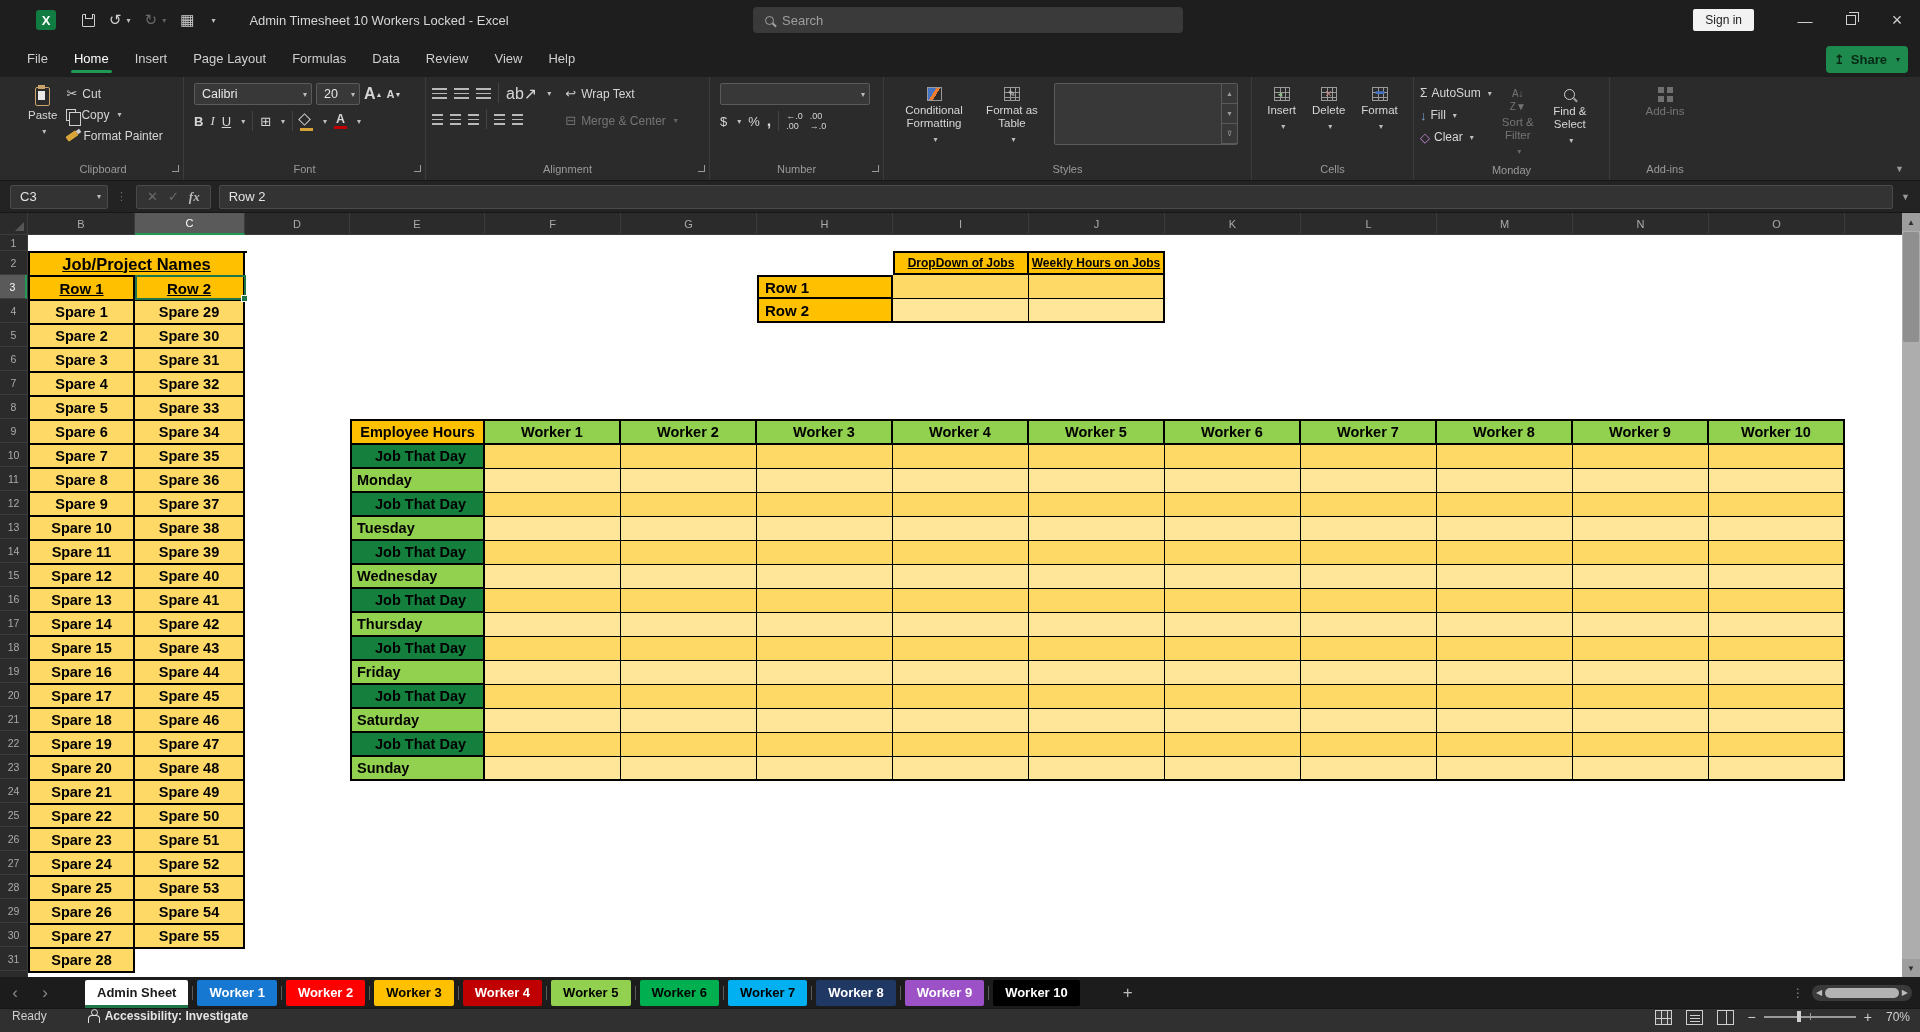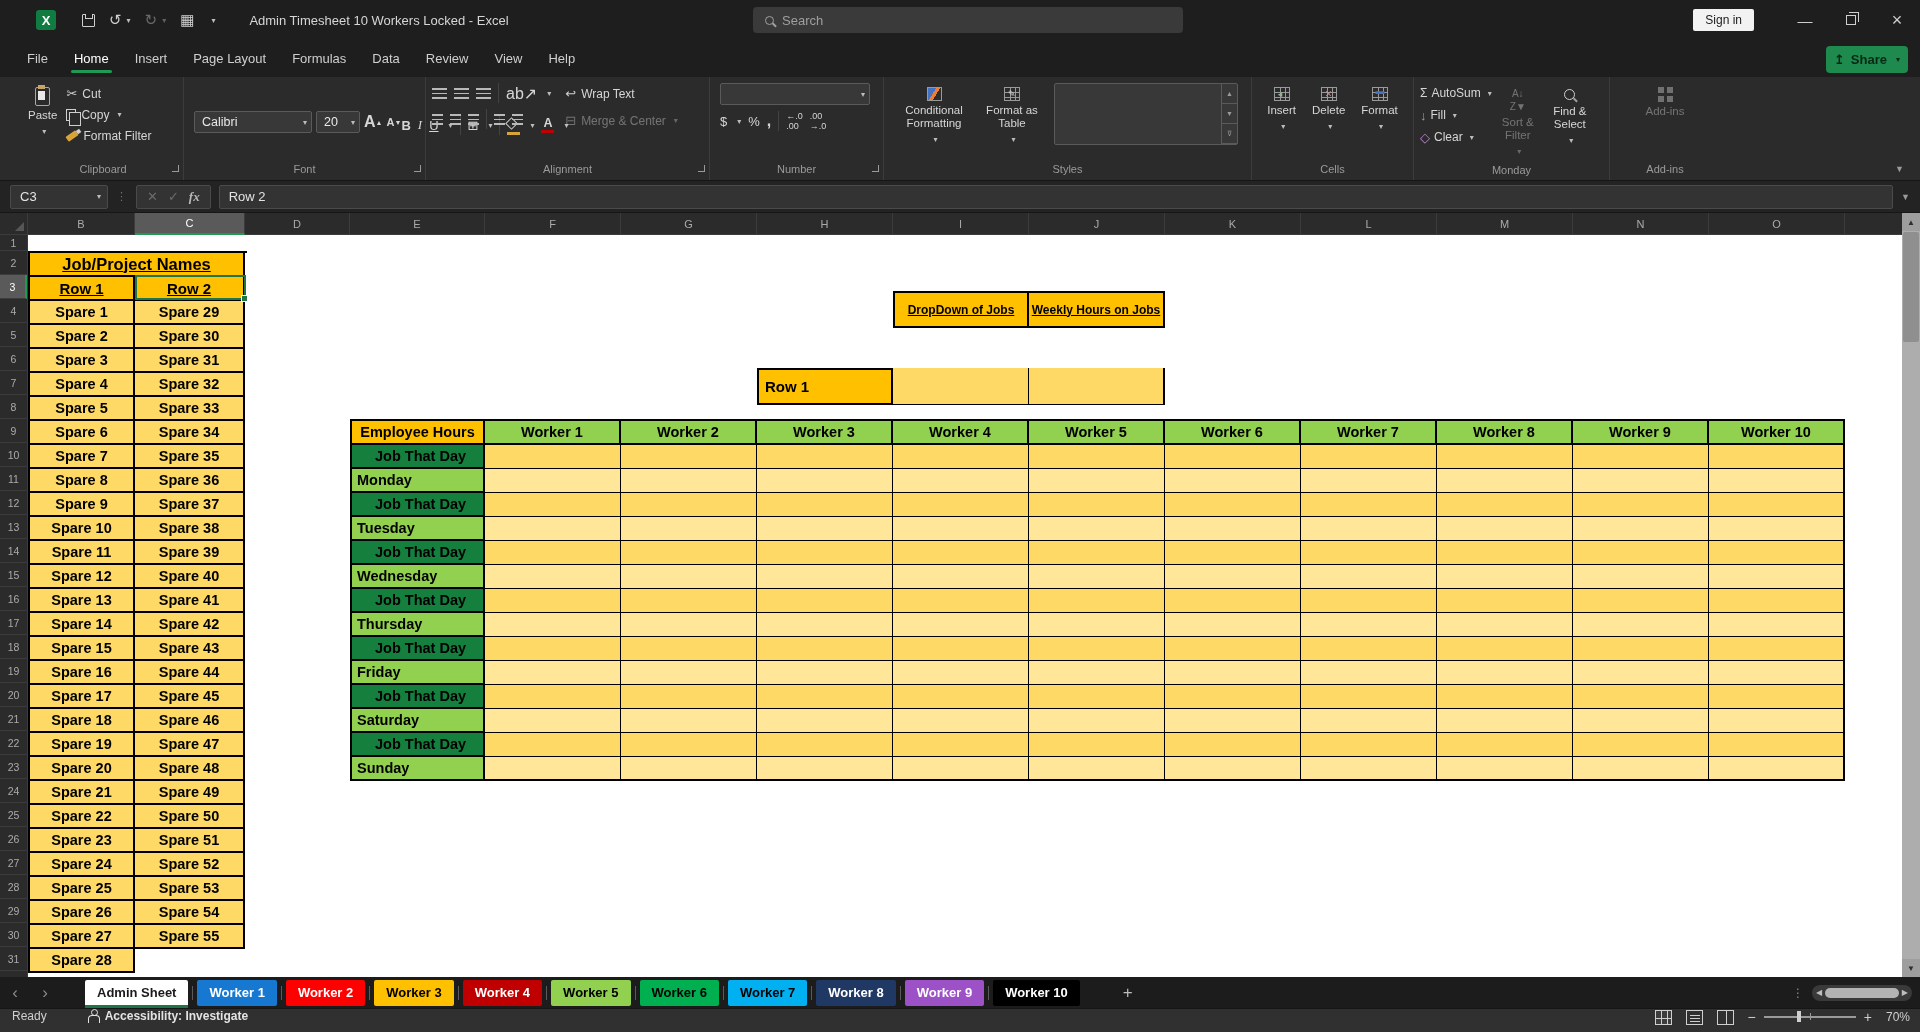--- a/index.html
+++ b/index.html
@@ -107,21 +107,21 @@
   #job-names-table { position:absolute; left:0; top:16px; width:219px; border-left:2px solid #000; border-top:2px solid #000; }
   .lrow { display:flex; height:24px; }
   .lc { border-right:2px solid #000; border-bottom:2px solid #000; background:#FFD966; font-weight:bold; font-size:14.5px; display:flex; align-items:center; justify-content:center; }
   .lc.title { width:215px; background:#FFC000; font-size:16.5px; text-decoration:underline; }
   .lc.lh { background:#FFC000; text-decoration:underline; font-size:15px; }
   .lc.s1, .lc.lh1 { width:105px; }
   .lc.s2, .lc.lh2 { width:110px; }
   #spares .lrow:last-child .s2 { background:#fff; border-color:transparent; }
 
   #jobs-table { position:absolute; left:729px; top:16px; width:408px; }
-  .jrow { display:flex; height:37px;margin-top:40px; }
+  .jrow { display:flex; height:24px; }
   .jc { width:136px; display:flex; align-items:center; font-weight:bold; }
   .jc.ghost { background:transparent; }
   .jh { background:#FFC000; font-size:12px; text-decoration:underline; justify-content:center; }
   .jl { background:#FFC000; font-size:15px; padding-left:6px; }
   .jd1 { background:#FFD966; } .jd2 { background:#FFE699; }
   .b-t2 { border-top:2px solid #000; } .b-l2 { border-left:2px solid #000; }
   .b-r2 { border-right:2px solid #000; } .b-b2 { border-bottom:2px solid #000; }
   .b-r1 { border-right:1px solid #000; } .b-b1 { border-bottom:1px solid #000; }
 
   #timesheet { position:absolute; left:322px; top:184px; border-left:2px solid #000; border-top:2px solid #000; }
@@ -238,29 +238,29 @@
             <span class="ic">✂</span>
             <span>Cut</span>
           </div>
         <div class="sbtn">
             <span class="ic-copy"></span>
             <span>Copy</span>
             <span class="chev">▾</span>
           </div>
         <div class="sbtn">
             <span class="ic-fp"></span>
-            <span>Format Filter</span>
+            <span>Format Painter</span>
           </div>
       </div>
     </div>
     <div class="rl"><span>Clipboard</span><span class="lau"></span></div>
   </div>
 
   <div class="rg" style="width:242px">
-    <div class="rb" style="flex-direction:row;padding-left:10px;">
+    <div class="rb" style="flex-direction:column;padding-left:10px;">
       <div class="fontrow">
         <div class="combo" style="width:118px">
             <span>Calibri</span>
             <span class="chev">▾</span>
           </div>
         <div class="combo" style="width:44px">
             <span>20</span>
             <span class="chev">▾</span>
           </div>
         <span class="fbtn">

